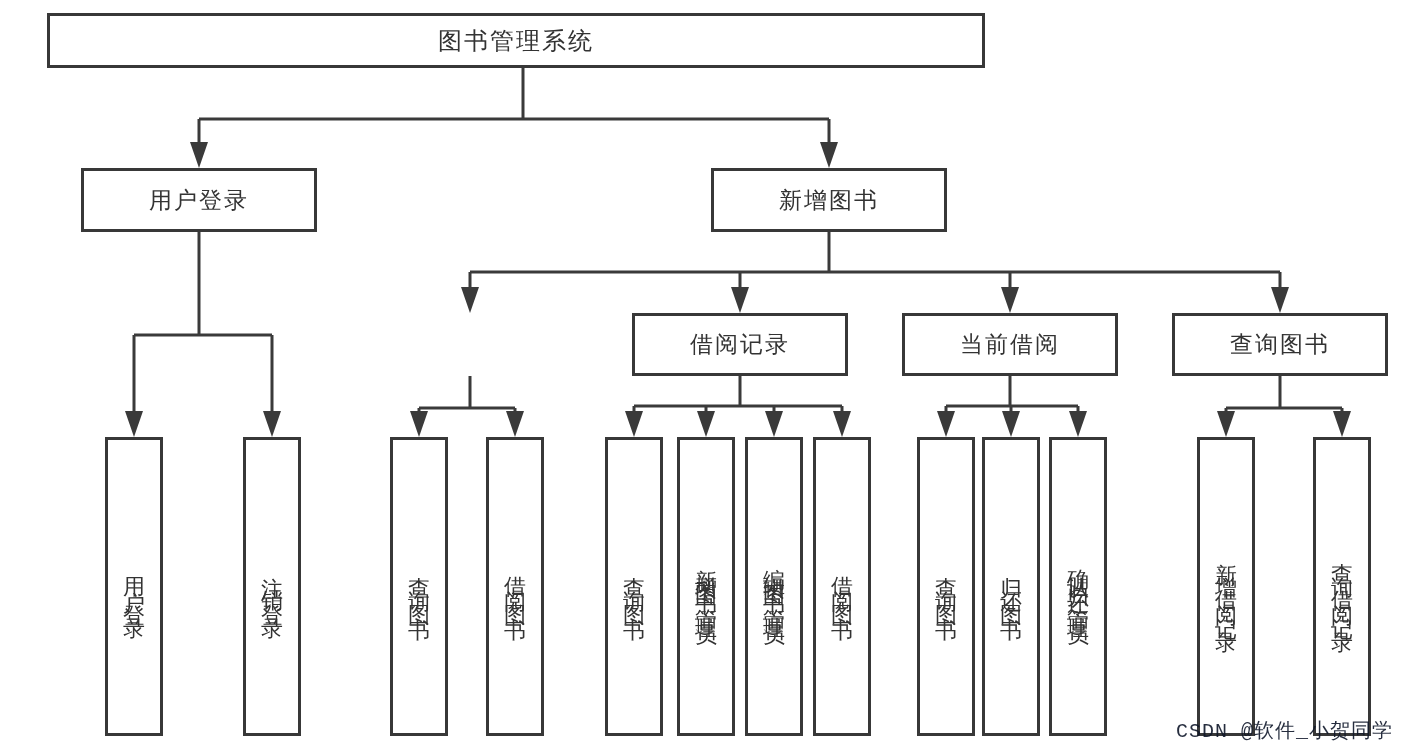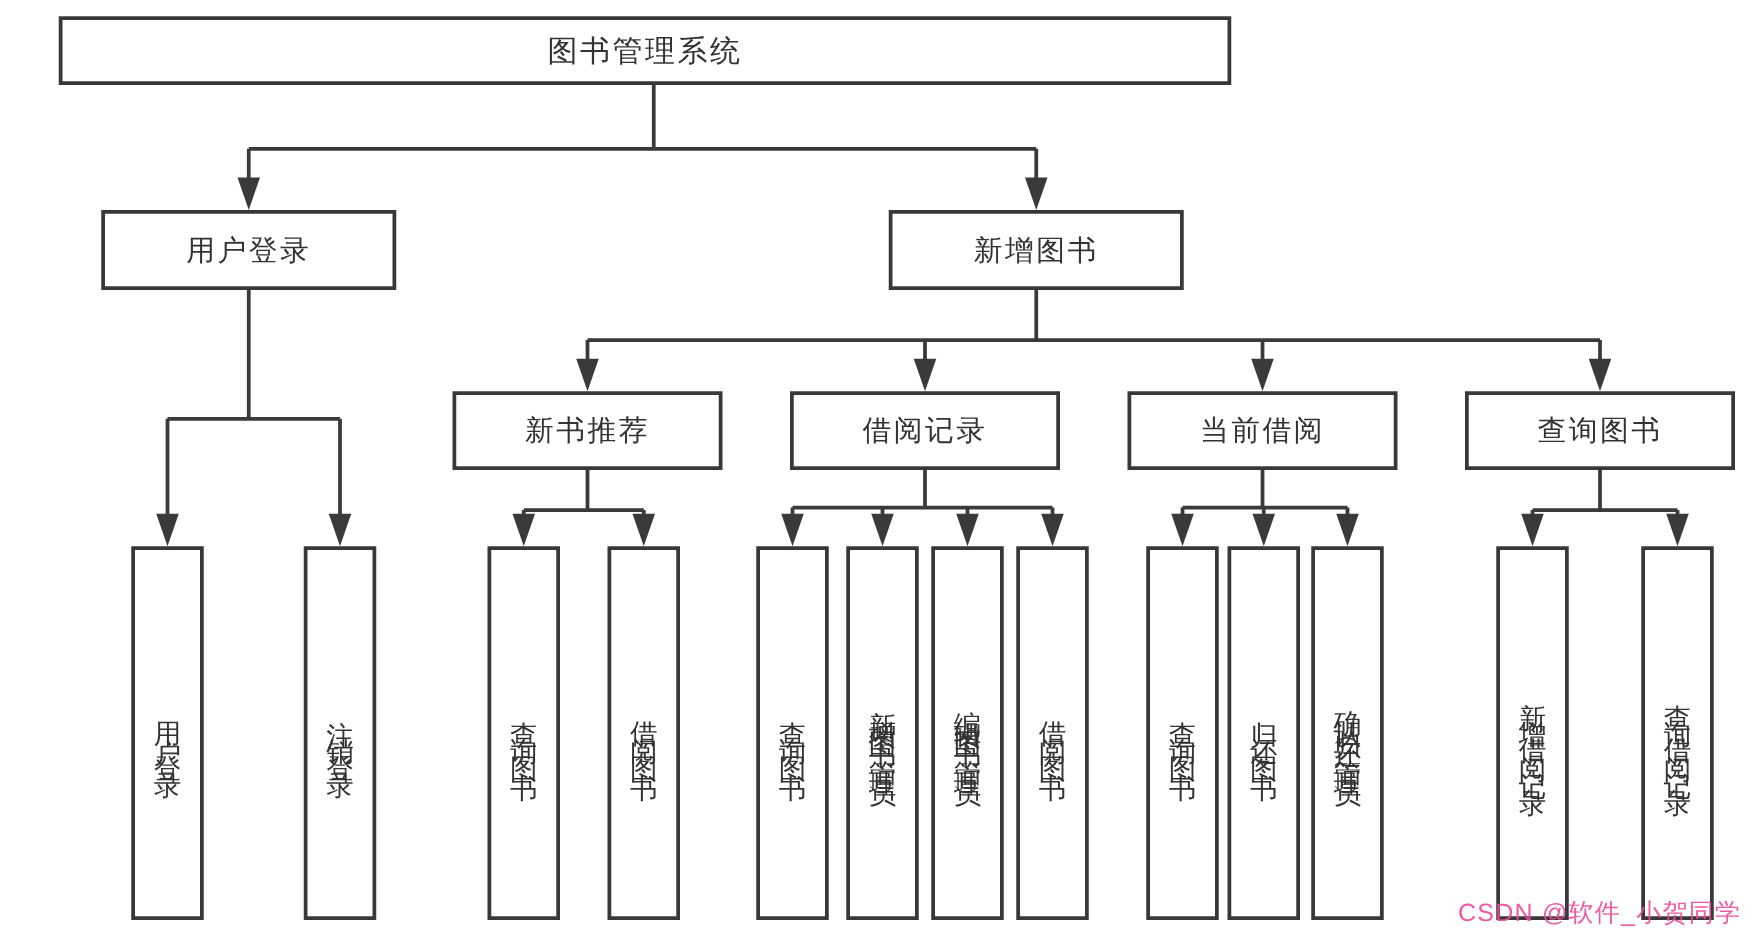--- a/index.html
+++ b/index.html
@@ -66,25 +66,26 @@
   .l-cb-query    { left: 917px; }
   .l-cb-return   { left: 982px; }
   .l-cb-confirm  { left: 1049px; }
   .l-br-add      { left: 1197px; }
   .l-br-query    { left: 1313px; }
   .watermark {
     position: absolute;
     right: 12px;
     bottom: 3px;
     font-size: 20px;
-    color: #ec4899;
+    color: #0f172a;
     opacity: 0.9;
     letter-spacing: 1px;
     white-space: nowrap;
     z-index: 5;
+    font-family: Liberation Mono, monospace;
   }
 </style>
 </head>
 <body>
 
 <div class="canvas">
 
   <svg class="connector-layer" viewBox="0 0 1405 747" xmlns="http://www.w3.org/2000/svg">
     <g stroke="#3a3a3a" stroke-width="3" fill="none">
 
@@ -129,23 +130,20 @@
     <span class="h-label">图书管理系统</span>
   </div>
 
   <div class="box n-user-login">
     <span class="h-label">用户登录</span>
   </div>
   <div class="box n-book-mgmt">
     <span class="h-label">新增图书</span>
   </div>
 
-  <div class="box n-new-book">
-    <span class="h-label">新书推荐</span>
-  </div>
   <div class="box n-book-borrow">
     <span class="h-label">借阅记录</span>
   </div>
   <div class="box n-cur-borrow">
     <span class="h-label">当前借阅</span>
   </div>
   <div class="box n-records">
     <span class="h-label">查询图书</span>
   </div>
 

